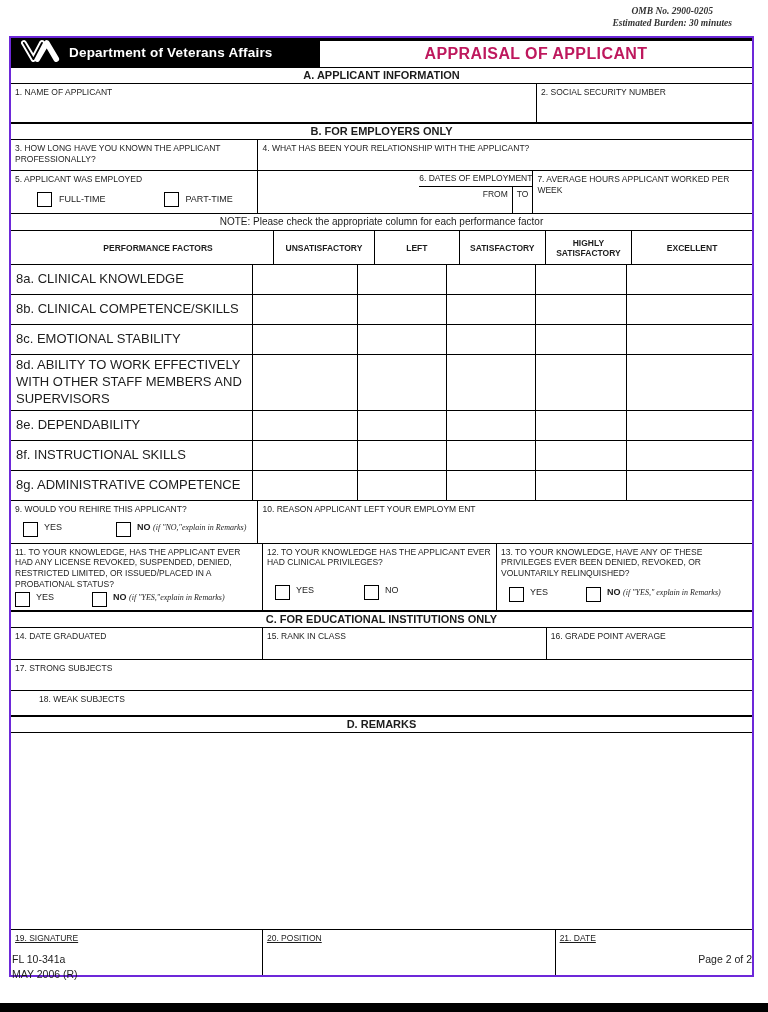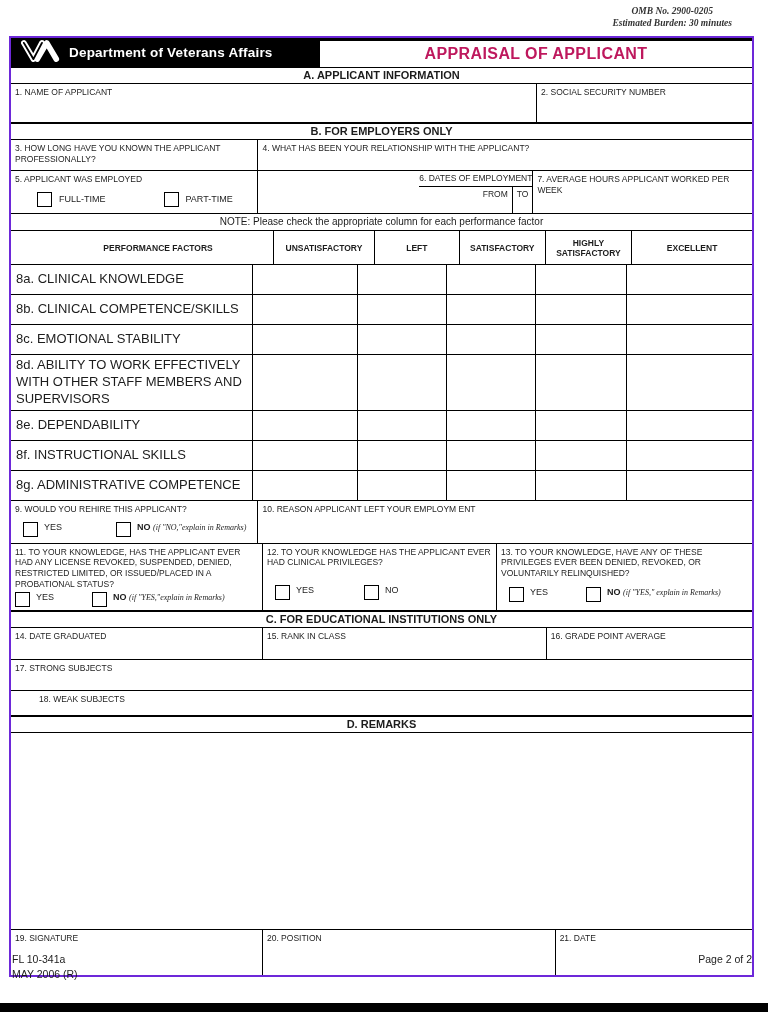--- a/index.html
+++ b/index.html
@@ -290,21 +290,21 @@
   </div>
   <div class="row">
     <div class="cell h27" style="flex:1;padding-left:28px;">
       <span class="lbl">18. WEAK SUBJECTS</span>
     </div>
   </div>
 
   <div class="sec">D. REMARKS</div>
   <div class="remarks-space"></div>
 
-  <div class="row" style="border-bottom:none;">
+  <div class="row" style="border-bottom:none;text-decoration:underline;">
     <div class="cell h48" style="width:34%;">
       <span class="lbl">19. SIGNATURE</span>
     </div>
     <div class="cell w39 h48">
       <span class="lbl">20. POSITION</span>
     </div>
     <div class="cell w27 h48">
       <span class="lbl">21. DATE</span>
     </div>
   </div>

